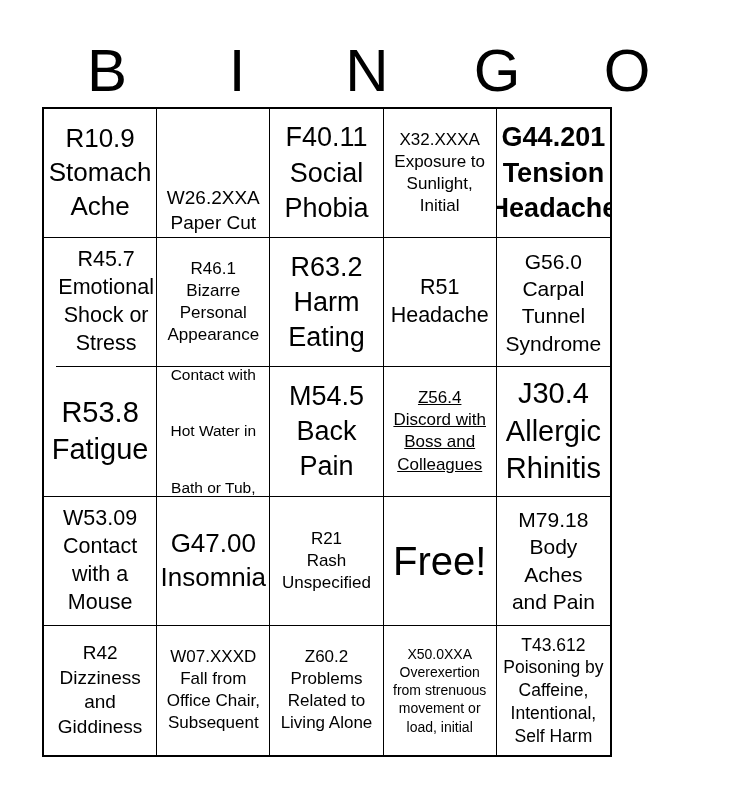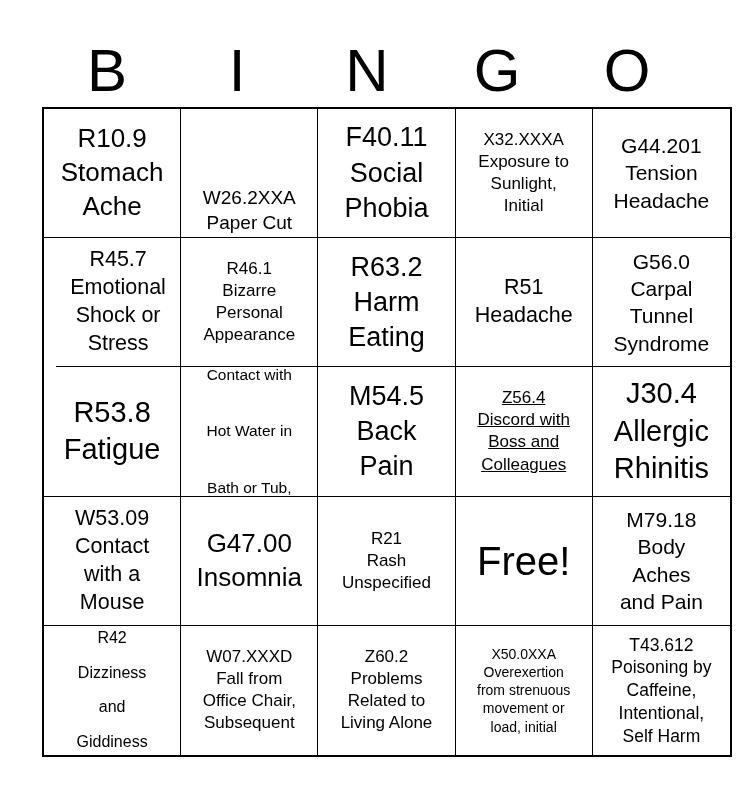--- a/index.html
+++ b/index.html
@@ -22,21 +22,21 @@
     padding-bottom: 6px;
   }
   .title-letter {
     width: 130px;
     text-align: center;
     font-size: 60px;
     line-height: 1;
     font-weight: 400;
   }
   .bingo-grid {
-    width: 690px;
+    width: 570px;
     height: 650px;
     margin-left: 42px;
     border: 2px solid #000000;
     box-sizing: border-box;
     display: grid;
     grid-template-columns: repeat(5, 1fr);
     grid-template-rows: repeat(5, 1fr);
     background: #ffffff;
   }
   .cell {
@@ -81,21 +81,21 @@
       <div>F40.11</div>
       <div>Social</div>
       <div>Phobia</div>
     </div>
     <div class="cell" style="font-size: 17px;">
       <div>X32.XXXA</div>
       <div>Exposure to</div>
       <div>Sunlight,</div>
       <div>Initial</div>
     </div>
-    <div class="cell" style="font-size: 21px;">
+    <div class="cell" style="font-size: 27px; font-weight: bold;">
       <div>G44.201</div>
       <div>Tension</div>
       <div>Headache</div>
     </div>
     <div class="cell" style="font-size: 21.5px; margin-left: 12px;">
       <div>R45.7</div>
       <div>Emotional</div>
       <div>Shock or</div>
       <div>Stress</div>
     </div>
@@ -164,21 +164,21 @@
     </div>
     <div class="cell" style="font-size: 40px;">
       <div>Free!</div>
     </div>
     <div class="cell" style="font-size: 21px;">
       <div>M79.18</div>
       <div>Body</div>
       <div>Aches</div>
       <div>and Pain</div>
     </div>
-    <div class="cell" style="font-size: 16px; justify-content: space-between;">
+    <div class="cell" style="font-size: 19px;">
       <div>R42</div>
       <div>Dizziness</div>
       <div>and</div>
       <div>Giddiness</div>
     </div>
     <div class="cell" style="font-size: 17px;">
       <div>W07.XXXD</div>
       <div>Fall from</div>
       <div>Office Chair,</div>
       <div>Subsequent</div>

